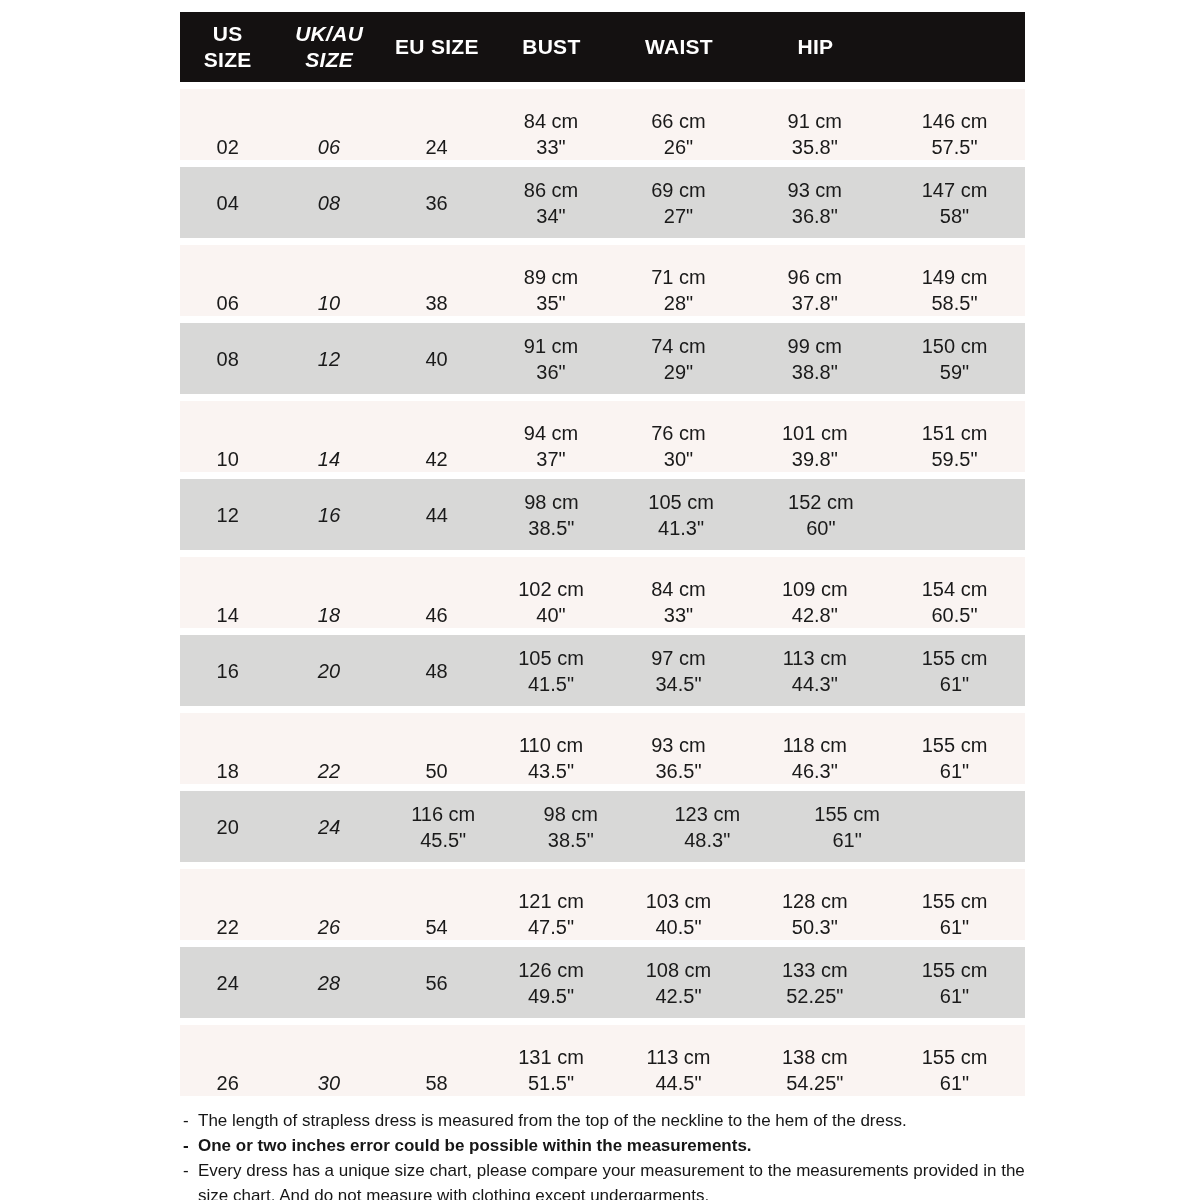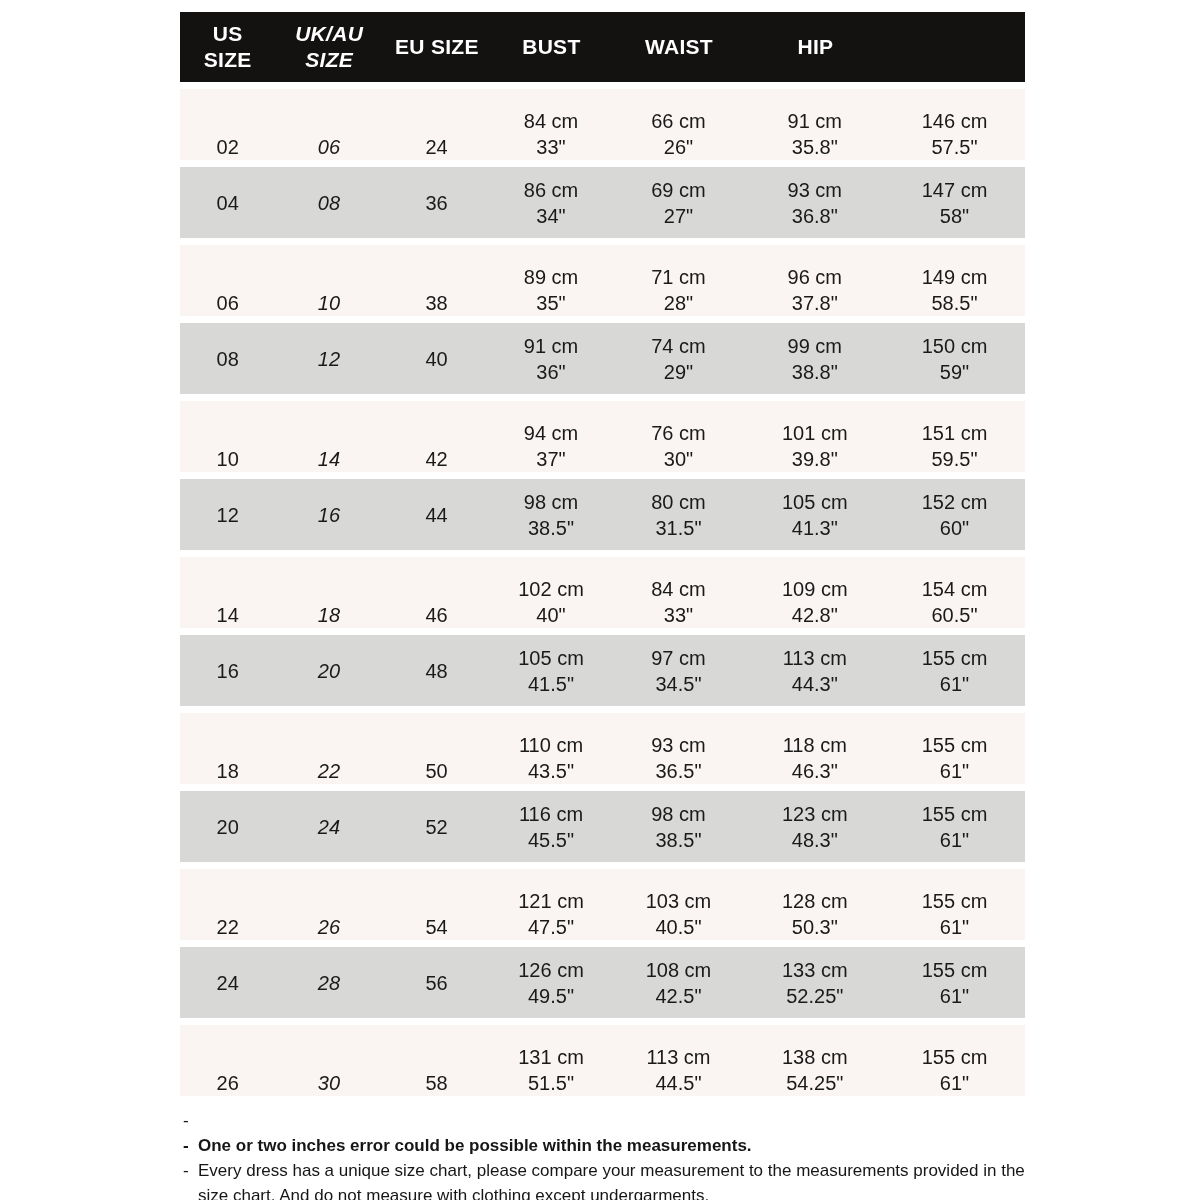--- a/index.html
+++ b/index.html
@@ -189,24 +189,20 @@
           </div>
         </div>
         <div class="tr gray">
           <div class="td c0">12</div>
           <div class="td c1">16</div>
           <div class="td c2">44</div>
           <div class="td c3">
             <div>98 cm</div>
             <div>38.5"</div>
           </div>
-          <div class="td c4">
-            <div>80 cm</div>
-            <div>31.5"</div>
-          </div>
           <div class="td c5">
             <div>105 cm</div>
             <div>41.3"</div>
           </div>
           <div class="td c6">
             <div>152 cm</div>
             <div>60"</div>
           </div>
         </div>
         <div class="tr light">
@@ -268,21 +264,20 @@
             <div>46.3"</div>
           </div>
           <div class="td c6">
             <div>155 cm</div>
             <div>61"</div>
           </div>
         </div>
         <div class="tr gray">
           <div class="td c0">20</div>
           <div class="td c1">24</div>
-          <div class="td c2">52</div>
           <div class="td c3">
             <div>116 cm</div>
             <div>45.5"</div>
           </div>
           <div class="td c4">
             <div>98 cm</div>
             <div>38.5"</div>
           </div>
           <div class="td c5">
             <div>123 cm</div>
@@ -356,20 +351,21 @@
             <div>61"</div>
           </div>
         </div>
       </div>
 
   </div>
 
   <div class="notes">
     <div class="note">
       <span class="bullet">-</span>
+      <span class="note-text">The length of strapless dress is measured from the top of the neckline to the hem of the dress.</span>
     </div>
     <div class="note bold">
       <span class="bullet">-</span>
       <span class="note-text">One or two inches error could be possible within the measurements.</span>
     </div>
     <div class="note">
       <span class="bullet">-</span>
       <span class="note-text">Every dress has a unique size chart, please compare your measurement to the measurements provided in the size chart. And do not measure with clothing except undergarments.</span>
     </div>
   </div>

